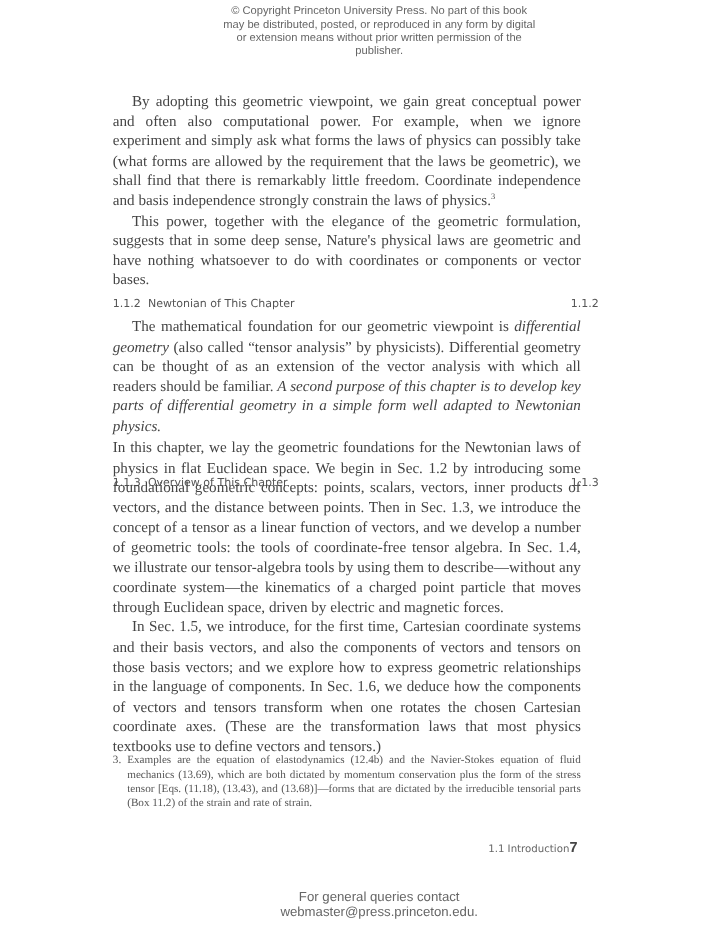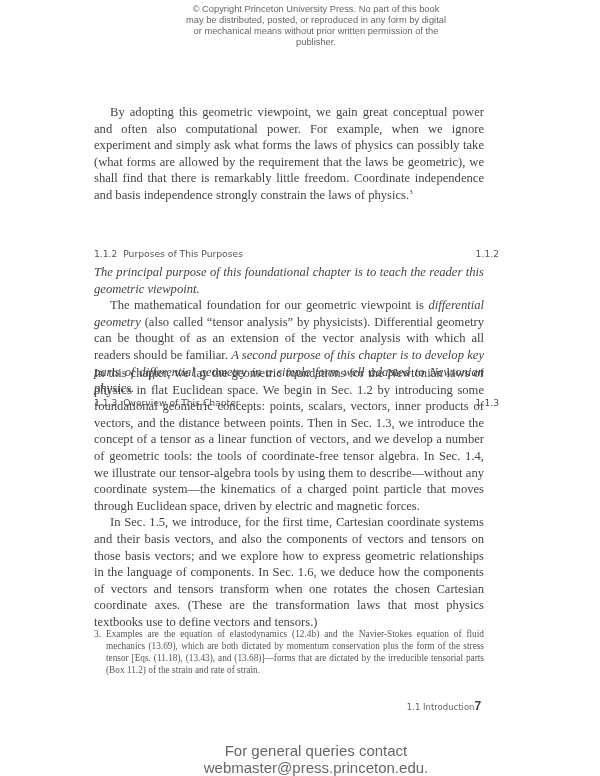--- a/index.html
+++ b/index.html
@@ -32,39 +32,39 @@
   }
   .fn .num { width: 12px; flex: none; }
   .runfoot {
     position: absolute; top: 699px; left: 394px; width: 100px;
     font-family: "DejaVu Sans", sans-serif; font-size: 8.5px; color: #666;
     display: flex; justify-content: center; align-items: baseline;
   }
   .runfoot .pg { font-family: "Liberation Sans", sans-serif; font-size: 12px; font-weight: bold; color: #444; }
   .footer {
     position: absolute; top: 742px; left: 186px; width: 260px; text-align: center;
-    font-family: "Liberation Sans", sans-serif; font-size: 15px; color: #666;
+    font-family: "Liberation Sans", sans-serif; font-size: 11px; color: #666;
   }
 </style>
 </head>
 <body>
 
-<div class="notice">© Copyright Princeton University Press. No part of this book may be distributed, posted, or reproduced in any form by digital or mechanical means without prior written permission of the publisher.</div>
+<div class="notice">© Copyright Princeton University Press. No part of this book may be distributed, posted, or reproduced in any form by digital or extension means without prior written permission of the publisher.</div>
 
-<div class="body-text" style="top:76px;margin-top:28px;">
+<div class="body-text" style="top:76px;">
   <p class="indent"><span>By adopting this geometric viewpoint, we gain great conceptual power and often also computational power. For example, when we ignore experiment and simply ask what forms the laws of physics can possibly take (what forms are allowed by the requirement that the laws be geometric), we shall find that there is remarkably little freedom. Coordinate independence and basis independence strongly constrain the laws of physics.</span><sup>3</sup></p>
+  <p class="indent">This power, together with the elegance of the geometric formulation, suggests that in some deep sense, Nature's physical laws are geometric and have nothing whatsoever to do with coordinates or components or vector bases.</p>
 </div>
 
 <div class="sec-head" style="top:248px;">
-  <span><span>1.1.2</span>&nbsp;&nbsp;<span>Purposes of This Purposes</span></span>
+  <span><span>1.1.2</span>&nbsp;&nbsp;<span>Newtonian of This Chapter</span></span>
   <span>1.1.2</span>
 </div>
 
 <div class="body-text" style="top:264px;">
-  <p><i>The principal purpose of this foundational chapter is to teach the reader this geometric viewpoint.</i></p>
   <p class="indent"><span>The mathematical foundation for our geometric viewpoint is </span><i>differential geometry</i><span> (also called “tensor analysis” by physicists). Differential geometry can be thought of as an extension of the vector analysis with which all readers should be familiar. </span><i>A second purpose of this chapter is to develop key parts of differential geometry in a simple form well adapted to Newtonian physics.</i></p>
 </div>
 
 <div class="sec-head" style="top:349px;margin-top:48px;">
   <span><span>1.1.3</span>&nbsp;&nbsp;<span>Overview of This Chapter</span></span>
   <span>1.1.3</span>
 </div>
 
 <div class="body-text" style="top:365px;">
   <p>In this chapter, we lay the geometric foundations for the Newtonian laws of physics in flat Euclidean space. We begin in Sec. 1.2 by introducing some foundational geometric concepts: points, scalars, vectors, inner products of vectors, and the distance between points. Then in Sec. 1.3, we introduce the concept of a tensor as a linear function of vectors, and we develop a number of geometric tools: the tools of coordinate-free tensor algebra. In Sec. 1.4, we illustrate our tensor-algebra tools by using them to describe—without any coordinate system—the kinematics of a charged point particle that moves through Euclidean space, driven by electric and magnetic forces.</p>

